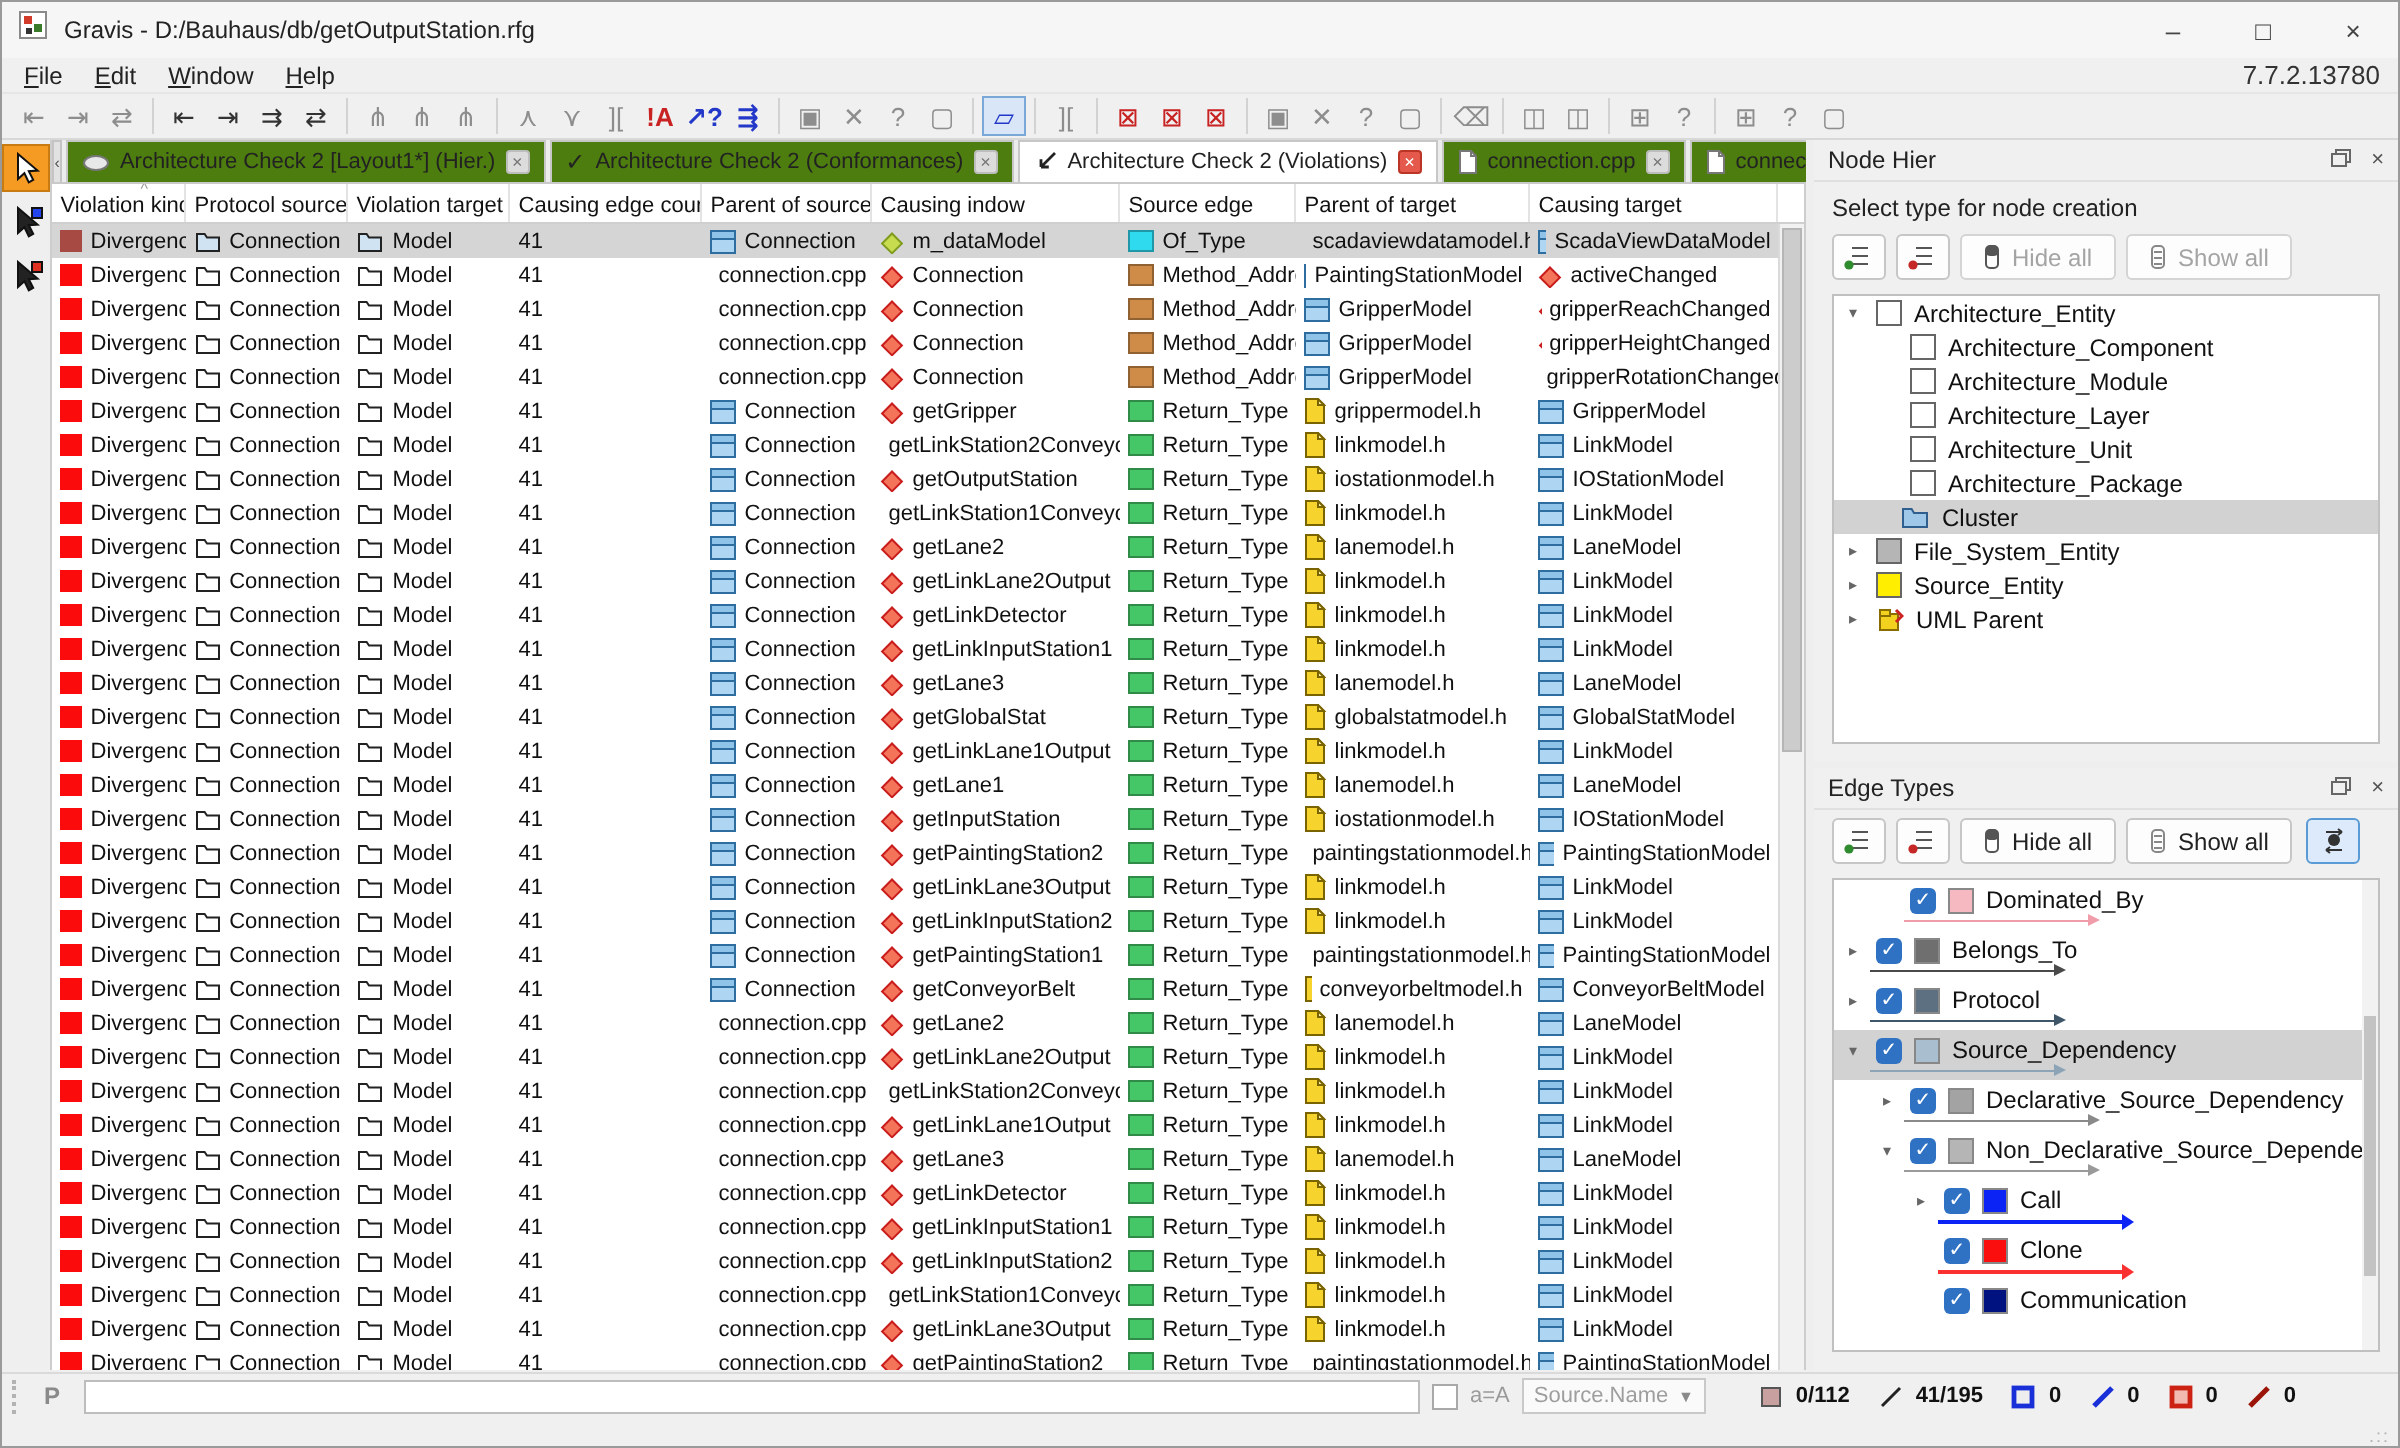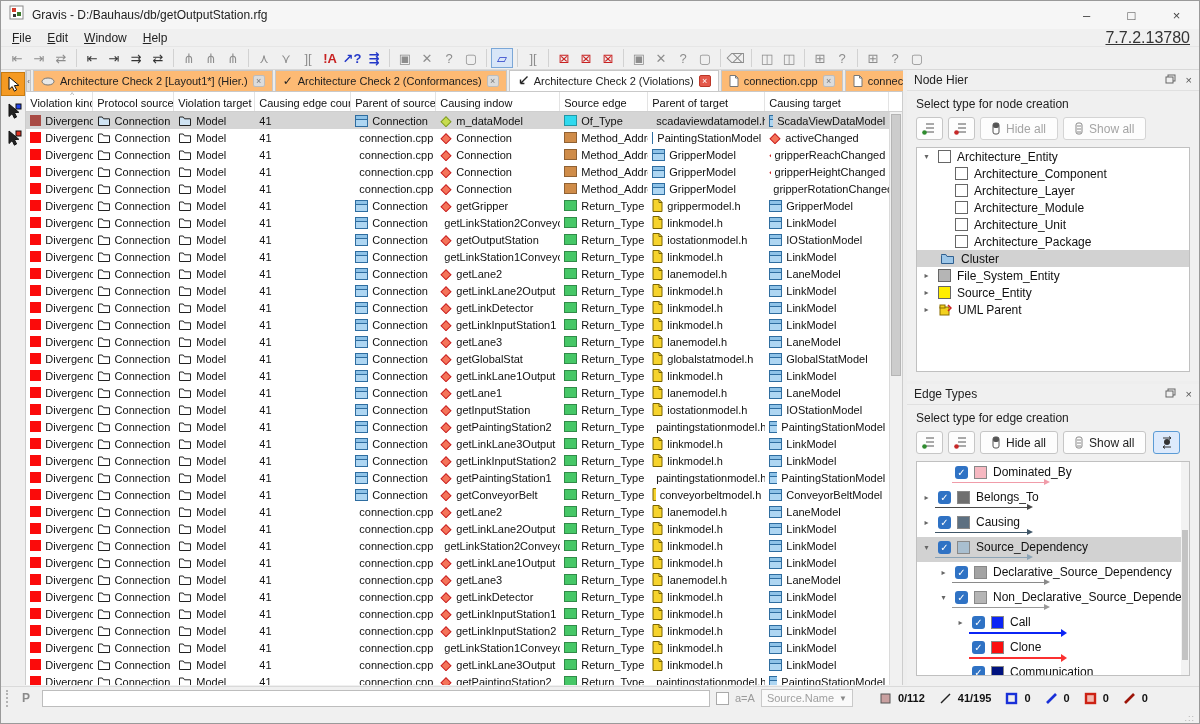--- a/index.html
+++ b/index.html
@@ -9,21 +9,21 @@
        border:1px solid #9a9a9a;overflow:hidden;}
   
   .titlebar{height:28px;display:flex;align-items:center;background:#f6f6f6;padding-left:8px;gap:7px;}
   .apptitle{font-size:12px;color:#222;}
   .wincontrols{margin-left:auto;display:flex;height:28px;}
   .wbtn{width:45px;height:28px;display:flex;align-items:center;justify-content:center;font-size:13px;color:#444;}
   
   .menubar{height:17px;display:flex;align-items:center;padding:0 3px;font-size:12px;}
   .menuitem{padding:0 8px;color:#222;}
   .menuitem span{text-decoration:underline;}
-  .version{margin-left:auto;padding-right:6px;color:#333;font-size:16px;text-decoration:underline;}
+  .version{margin-left:auto;padding-right:6px;color:#333;font-size:13px;}
   
   .toolbar{height:24px;border-top:1px solid #e6e6e6;border-bottom:1px solid #d8d8d8;
            display:flex;align-items:center;padding:0 5px;}
   .tbico{min-width:22px;height:20px;display:flex;align-items:center;justify-content:center;
          font-size:13px;line-height:1;color:#8d8d8d;padding:0 1px;}
   .tbico.en{color:#333;}
   .tbico.blue{color:#2338c8;font-weight:bold;}
   .tbico.red{color:#c82222;font-weight:bold;}
   .tbico.redx{color:#c82222;}
   .tbico.active{color:#2338c8;background:#d8e6f8;border:1px solid #7ba7d7;font-weight:bold;}
@@ -33,21 +33,21 @@
   .rail{width:27px;background:#efefef;border-right:1px solid #cdcdcd;display:flex;
         flex-direction:column;align-items:center;padding-top:2px;gap:3px;}
   .railbtn{width:24px;height:24px;display:flex;align-items:center;justify-content:center;border:1px solid transparent;}
   .railbtn.active{background:#f59a23;border-color:#c87b10;}
   .center{width:877px;display:flex;flex-direction:column;background:#fff;border-right:1px solid #cdcdcd;}
   
   .tabbar{height:22px;background:#ececec;display:flex;align-items:flex-end;border-bottom:1px solid #c9c9c9;}
   .tabscroll{width:8px;height:21px;background:#e2e2e2;border:1px solid #c4c4c4;border-bottom:none;
              font-size:8px;color:#555;display:flex;align-items:center;justify-content:center;}
   .tab{height:21px;display:flex;align-items:center;gap:5px;padding:0 7px;font-size:11px;
-       background:#fdba74;border:1px solid #c7c7c7;border-bottom:none;margin-left:2px;white-space:nowrap;color:#222;}
+       background:#4d7c0f;border:1px solid #c7c7c7;border-bottom:none;margin-left:2px;white-space:nowrap;color:#222;}
   .tab.active{background:#fff;}
   .closebox{width:12px;height:12px;background:#dcdcdc;border:1px solid #bdbdbd;color:#777;
             font-size:9px;line-height:10px;text-align:center;border-radius:2px;}
   .closebox.red{background:#e4594b;border-color:#bb3527;color:#fff;}
   .tabnav{margin-left:auto;display:flex;gap:1px;padding-right:2px;}
   .tnbtn{width:12px;height:20px;display:flex;align-items:center;justify-content:center;font-size:9px;color:#222;}
   
   .thead{height:20px;display:flex;border-bottom:1px solid #cfcfcf;background:#fff;}
   .th{font-size:11px;padding:5px 4px 0;border-right:1px solid #e3e3e3;position:relative;
       white-space:nowrap;overflow:hidden;color:#111;}
@@ -1257,38 +1257,38 @@
               <span>Architecture_Entity</span>
             </div>
             <div class="ntrow" style="padding-left:21px">
               <span class="exp"></span>
               <span class="nsw" style="background:#ffffff"></span>
               <span>Architecture_Component</span>
             </div>
             <div class="ntrow" style="padding-left:21px">
               <span class="exp"></span>
               <span class="nsw" style="background:#ffffff"></span>
-              <span>Architecture_Layer</span>
+              <span>Architecture_Module</span>
             </div>
             <div class="ntrow" style="padding-left:21px">
               <span class="exp"></span>
               <span class="nsw" style="background:#ffffff"></span>
-              <span>Architecture_Module</span>
+              <span>Architecture_Layer</span>
             </div>
             <div class="ntrow" style="padding-left:21px">
               <span class="exp"></span>
               <span class="nsw" style="background:#ffffff"></span>
               <span>Architecture_Unit</span>
             </div>
             <div class="ntrow" style="padding-left:21px">
               <span class="exp"></span>
               <span class="nsw" style="background:#ffffff"></span>
               <span>Architecture_Package</span>
             </div>
-            <div class="ntrow sel" style="padding-left:6px">
+            <div class="ntrow sel" style="padding-left:16px">
               <span class="exp"></span>
               <svg width="15" height="13">
                 <path d="M1.5,3.5 L1.5,11.5 L13.5,11.5 L13.5,4.5 L7,4.5 L5.8,2.5 L1.5,2.5 Z" fill="#9ec7e8" stroke="#2f5f8f"></path>
               </svg>
               <span>Cluster</span>
             </div>
             <div class="ntrow" style="padding-left:4px">
               <span class="exp">▸</span>
               <span class="nsw" style="background:#b5b5b5"></span>
               <span>File_System_Entity</span>
@@ -1316,21 +1316,20 @@
         <div class="ptitle">
           <span>Edge Types</span>
           <span class="pbtns">
             <span><svg width="11" height="10">
                   <rect x="3" y="1" width="7" height="6" fill="none" stroke="#666"></rect>
                   <rect x="1" y="3" width="7" height="6" fill="#f0f0f0" stroke="#666"></rect>
                 </svg></span>
             <span>×</span>
           </span>
         </div>
-        <div class="plabel">Select type for edge creation</div>
         <div class="ptools">
             <span class="sbtn icon-only">
               <svg width="15" height="13">
                 <line x1="4" y1="2" x2="12" y2="2" stroke="#555"></line>
                 <line x1="4" y1="6" x2="12" y2="6" stroke="#555"></line>
                 <line x1="4" y1="10" x2="12" y2="10" stroke="#555"></line>
                 <circle cx="2.5" cy="10.5" r="2.3" fill="#2e8b2e"></circle>
               </svg>
             </span>
             <span class="sbtn icon-only">
@@ -1390,21 +1389,21 @@
               <div class="earrow">
                 <span class="eline" style="left:14px;width:92px;height:1px;background:#4a4a4a"></span>
                 <span class="ehead" style="left:106px;border-left:6px solid #4a4a4a;border-top:3px solid transparent;border-bottom:3px solid transparent"></span>
               </div>
             </div>
             <div class="etrow" style="padding-left:4px">
               <div class="etline">
                 <span class="exp">▸</span>
                 <span class="cb">✓</span>
                 <span class="nsw" style="background:#5d7081;border-color:#888">&nbsp;</span>
-                <span>Causing</span>
+                <span>Protocol</span>
               </div>
               <div class="earrow">
                 <span class="eline" style="left:14px;width:92px;height:1px;background:#3f5668"></span>
                 <span class="ehead" style="left:106px;border-left:6px solid #3f5668;border-top:3px solid transparent;border-bottom:3px solid transparent"></span>
               </div>
             </div>
             <div class="etrow sel" style="padding-left:4px">
               <div class="etline">
                 <span class="exp">▾</span>
                 <span class="cb">✓</span>

